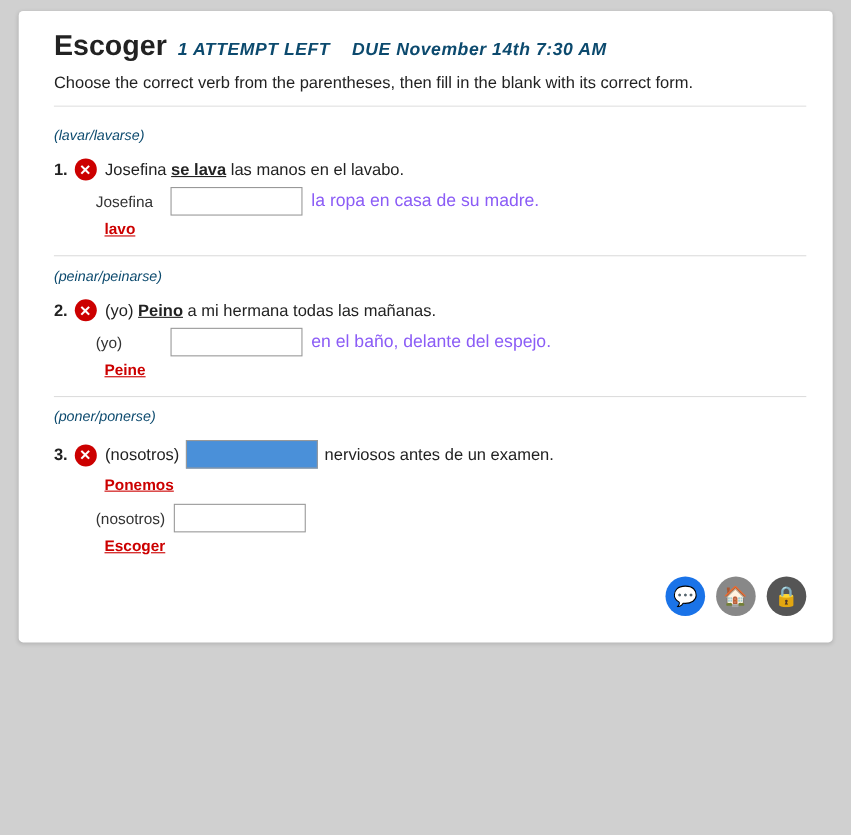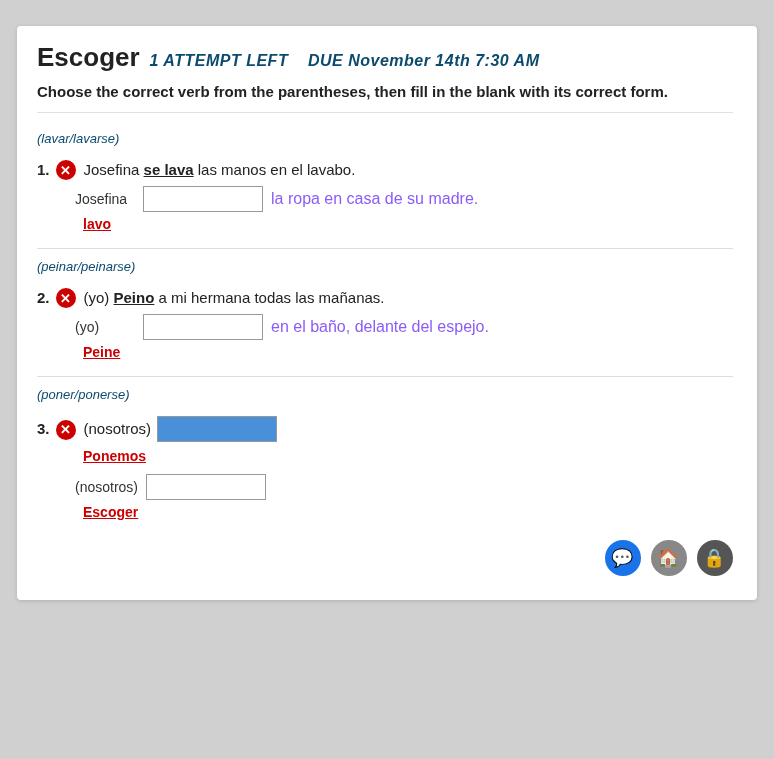--- a/index.html
+++ b/index.html
@@ -8,22 +8,22 @@
       background: #d0d0d0;
       width: 774px;
       min-height: 759px;
       display: flex;
       align-items: flex-start;
       justify-content: center;
     }
     .page {
       background: #fff;
       width: 740px;
-      margin: 26px auto;
-      padding: 16px 24px 24px 20px;
+      margin: 10px auto;
+      padding: 16px 24px 24px 32px;
       border-radius: 4px;
       box-shadow: 0 1px 4px rgba(0,0,0,0.15);
     }
     .header-row {
       display: flex;
       align-items: baseline;
       gap: 10px;
       margin-bottom: 10px;
     }
     .title {
@@ -37,21 +37,20 @@
       font-weight: bold;
       letter-spacing: 0.5px;
       font-style: italic;
     }
     .instructions {
       font-size: 15px;
       color: #222;
       margin-bottom: 18px;
       border-bottom: 1px solid #e0e0e0;
       padding-bottom: 12px;
-      font-weight: bold;
     }
     .section-label {
       font-size: 13px;
       color: #0c4a6e;
       font-style: italic;
       margin-bottom: 14px;
       margin-top: 4px;
     }
     .question-block {
       margin-bottom: 10px;
@@ -211,20 +210,21 @@
   <hr class="section-divider">
 
   <div class="question-block">
     <div class="section-label">(poner/ponerse)</div>
 
     <div class="question-row">
       <span class="question-number">3.</span>
       <span class="error-icon">✕</span>
       <span class="question-text">(nosotros)</span>
       <input class="answer-input highlight" type="text" value="" style="">
+      <span class="question-text">nerviosos antes de un examen.</span>
     </div>
 
     <div class="hint-word">Ponemos</div>
 
     <div class="answer-row">
       <span class="subject-label">(nosotros)</span>
       <input class="answer-input" type="text" value="" style="">
     </div>
 
     <div class="hint-word">Escoger</div>

